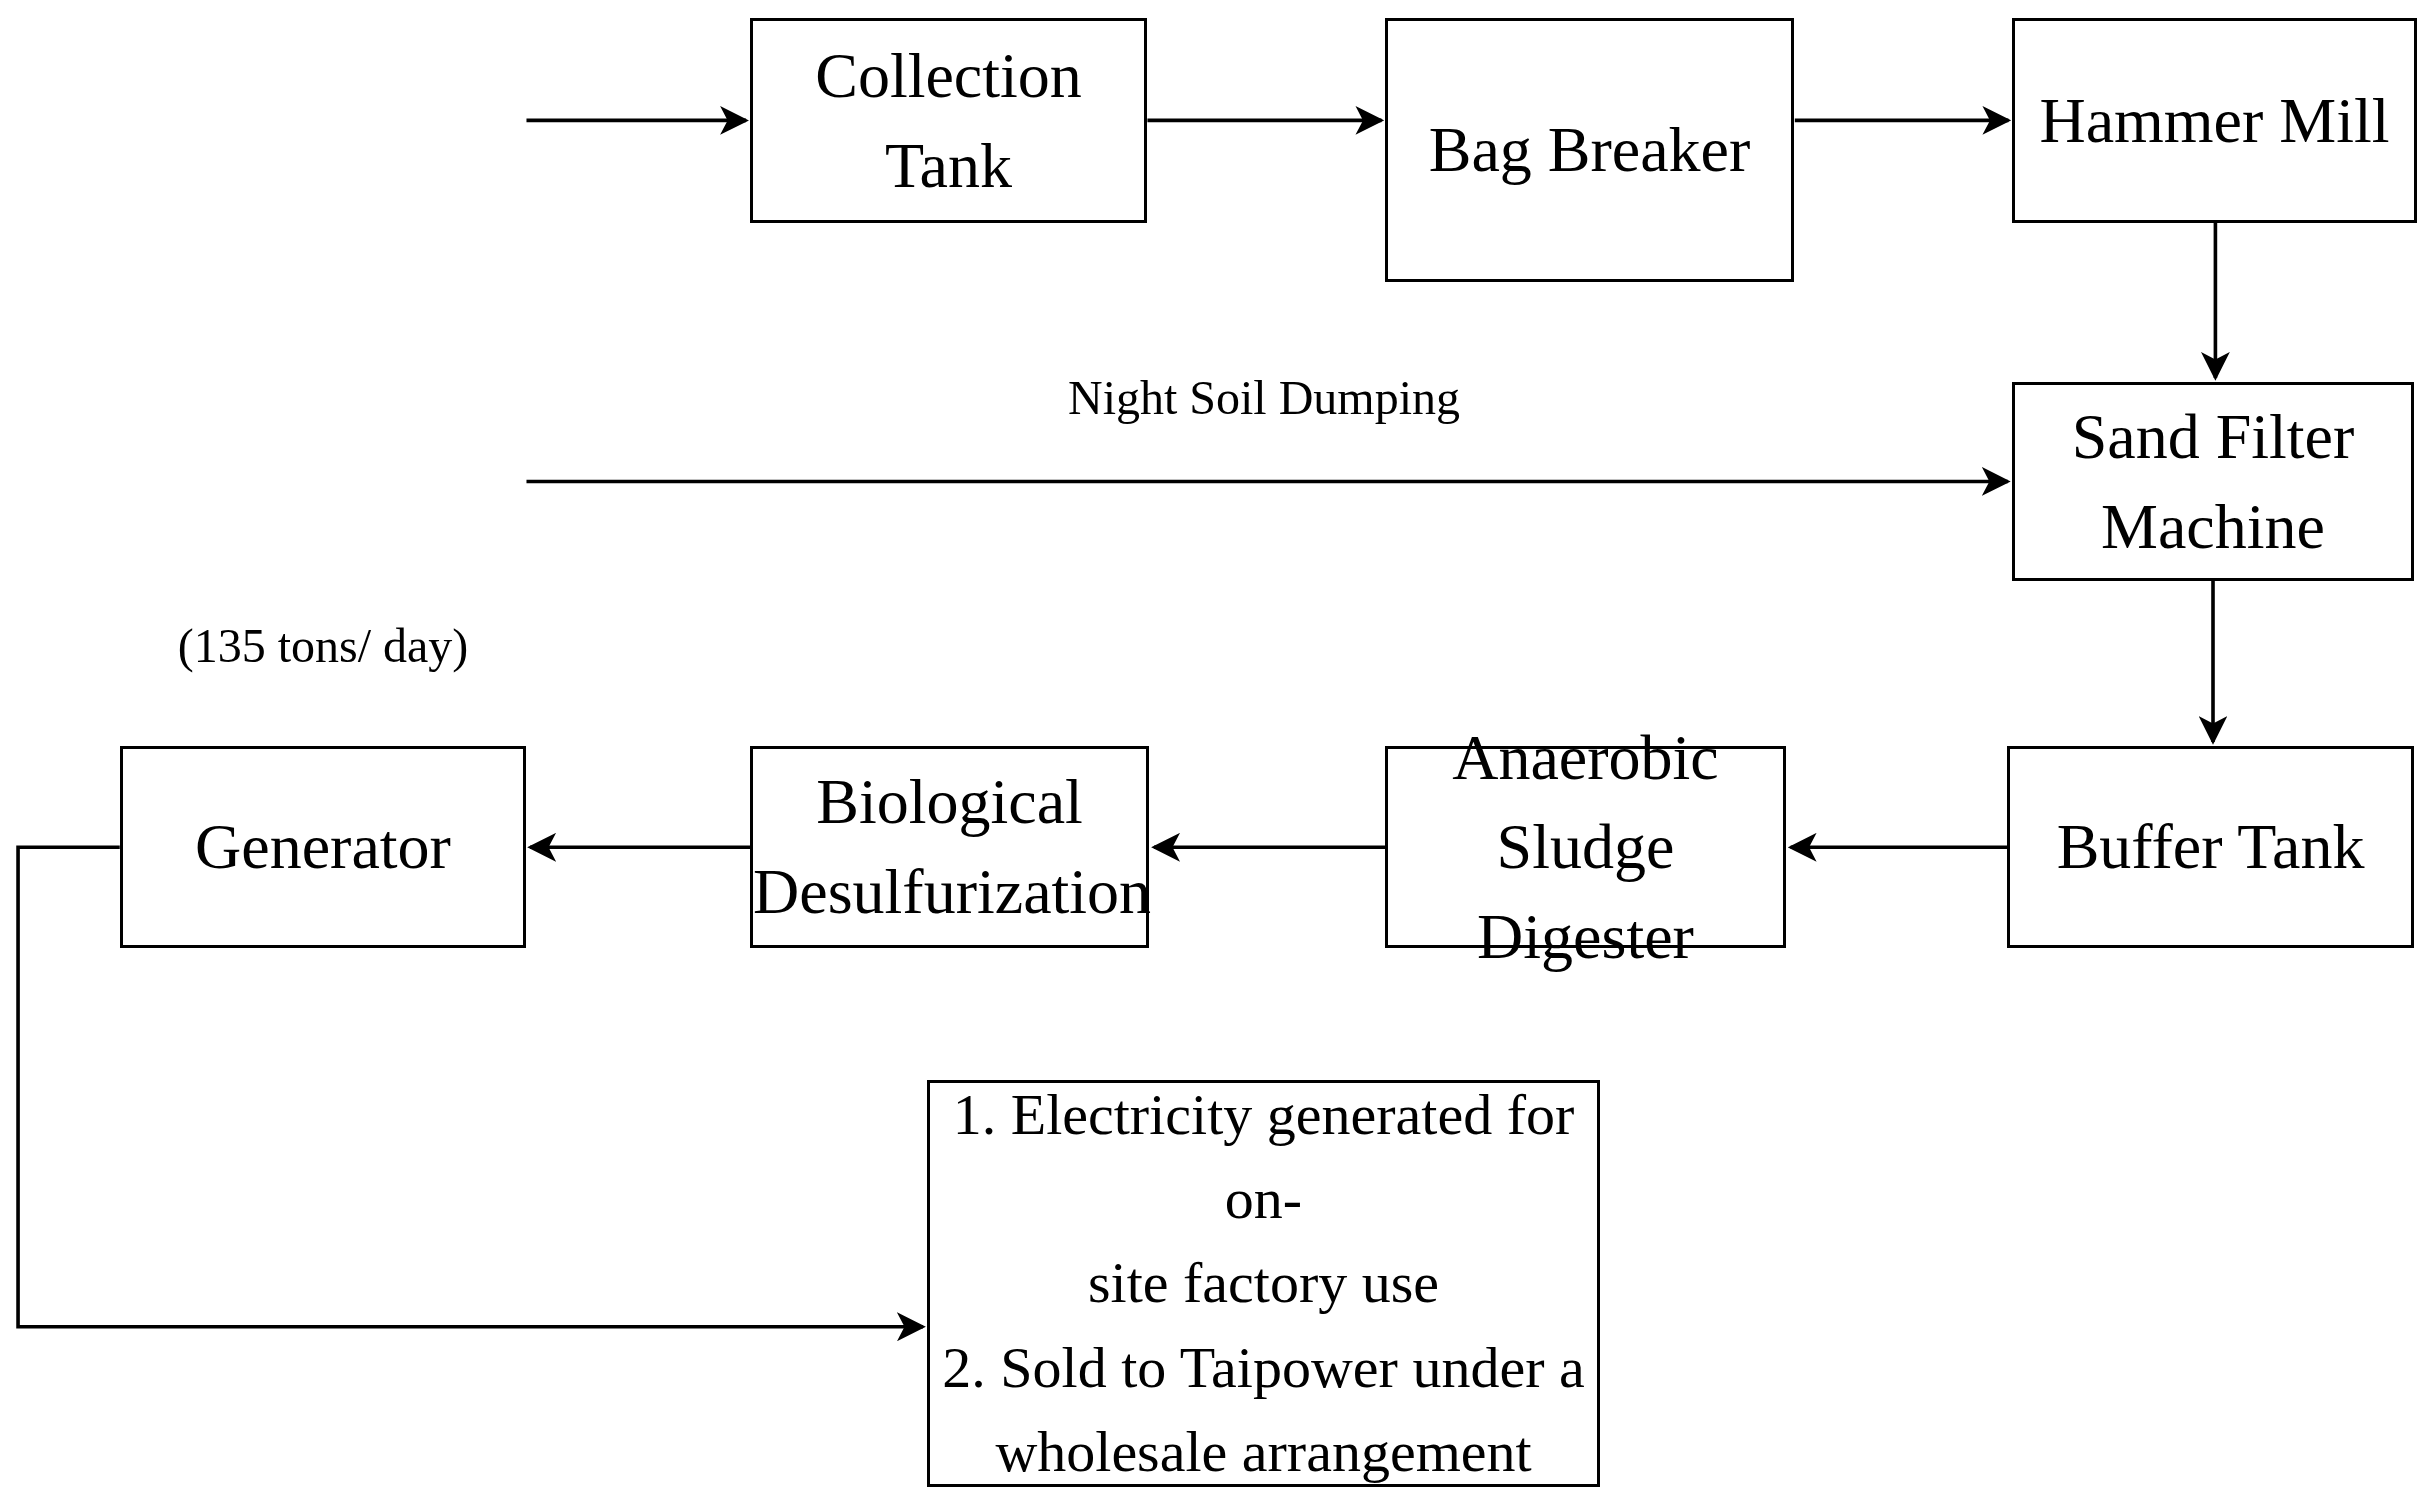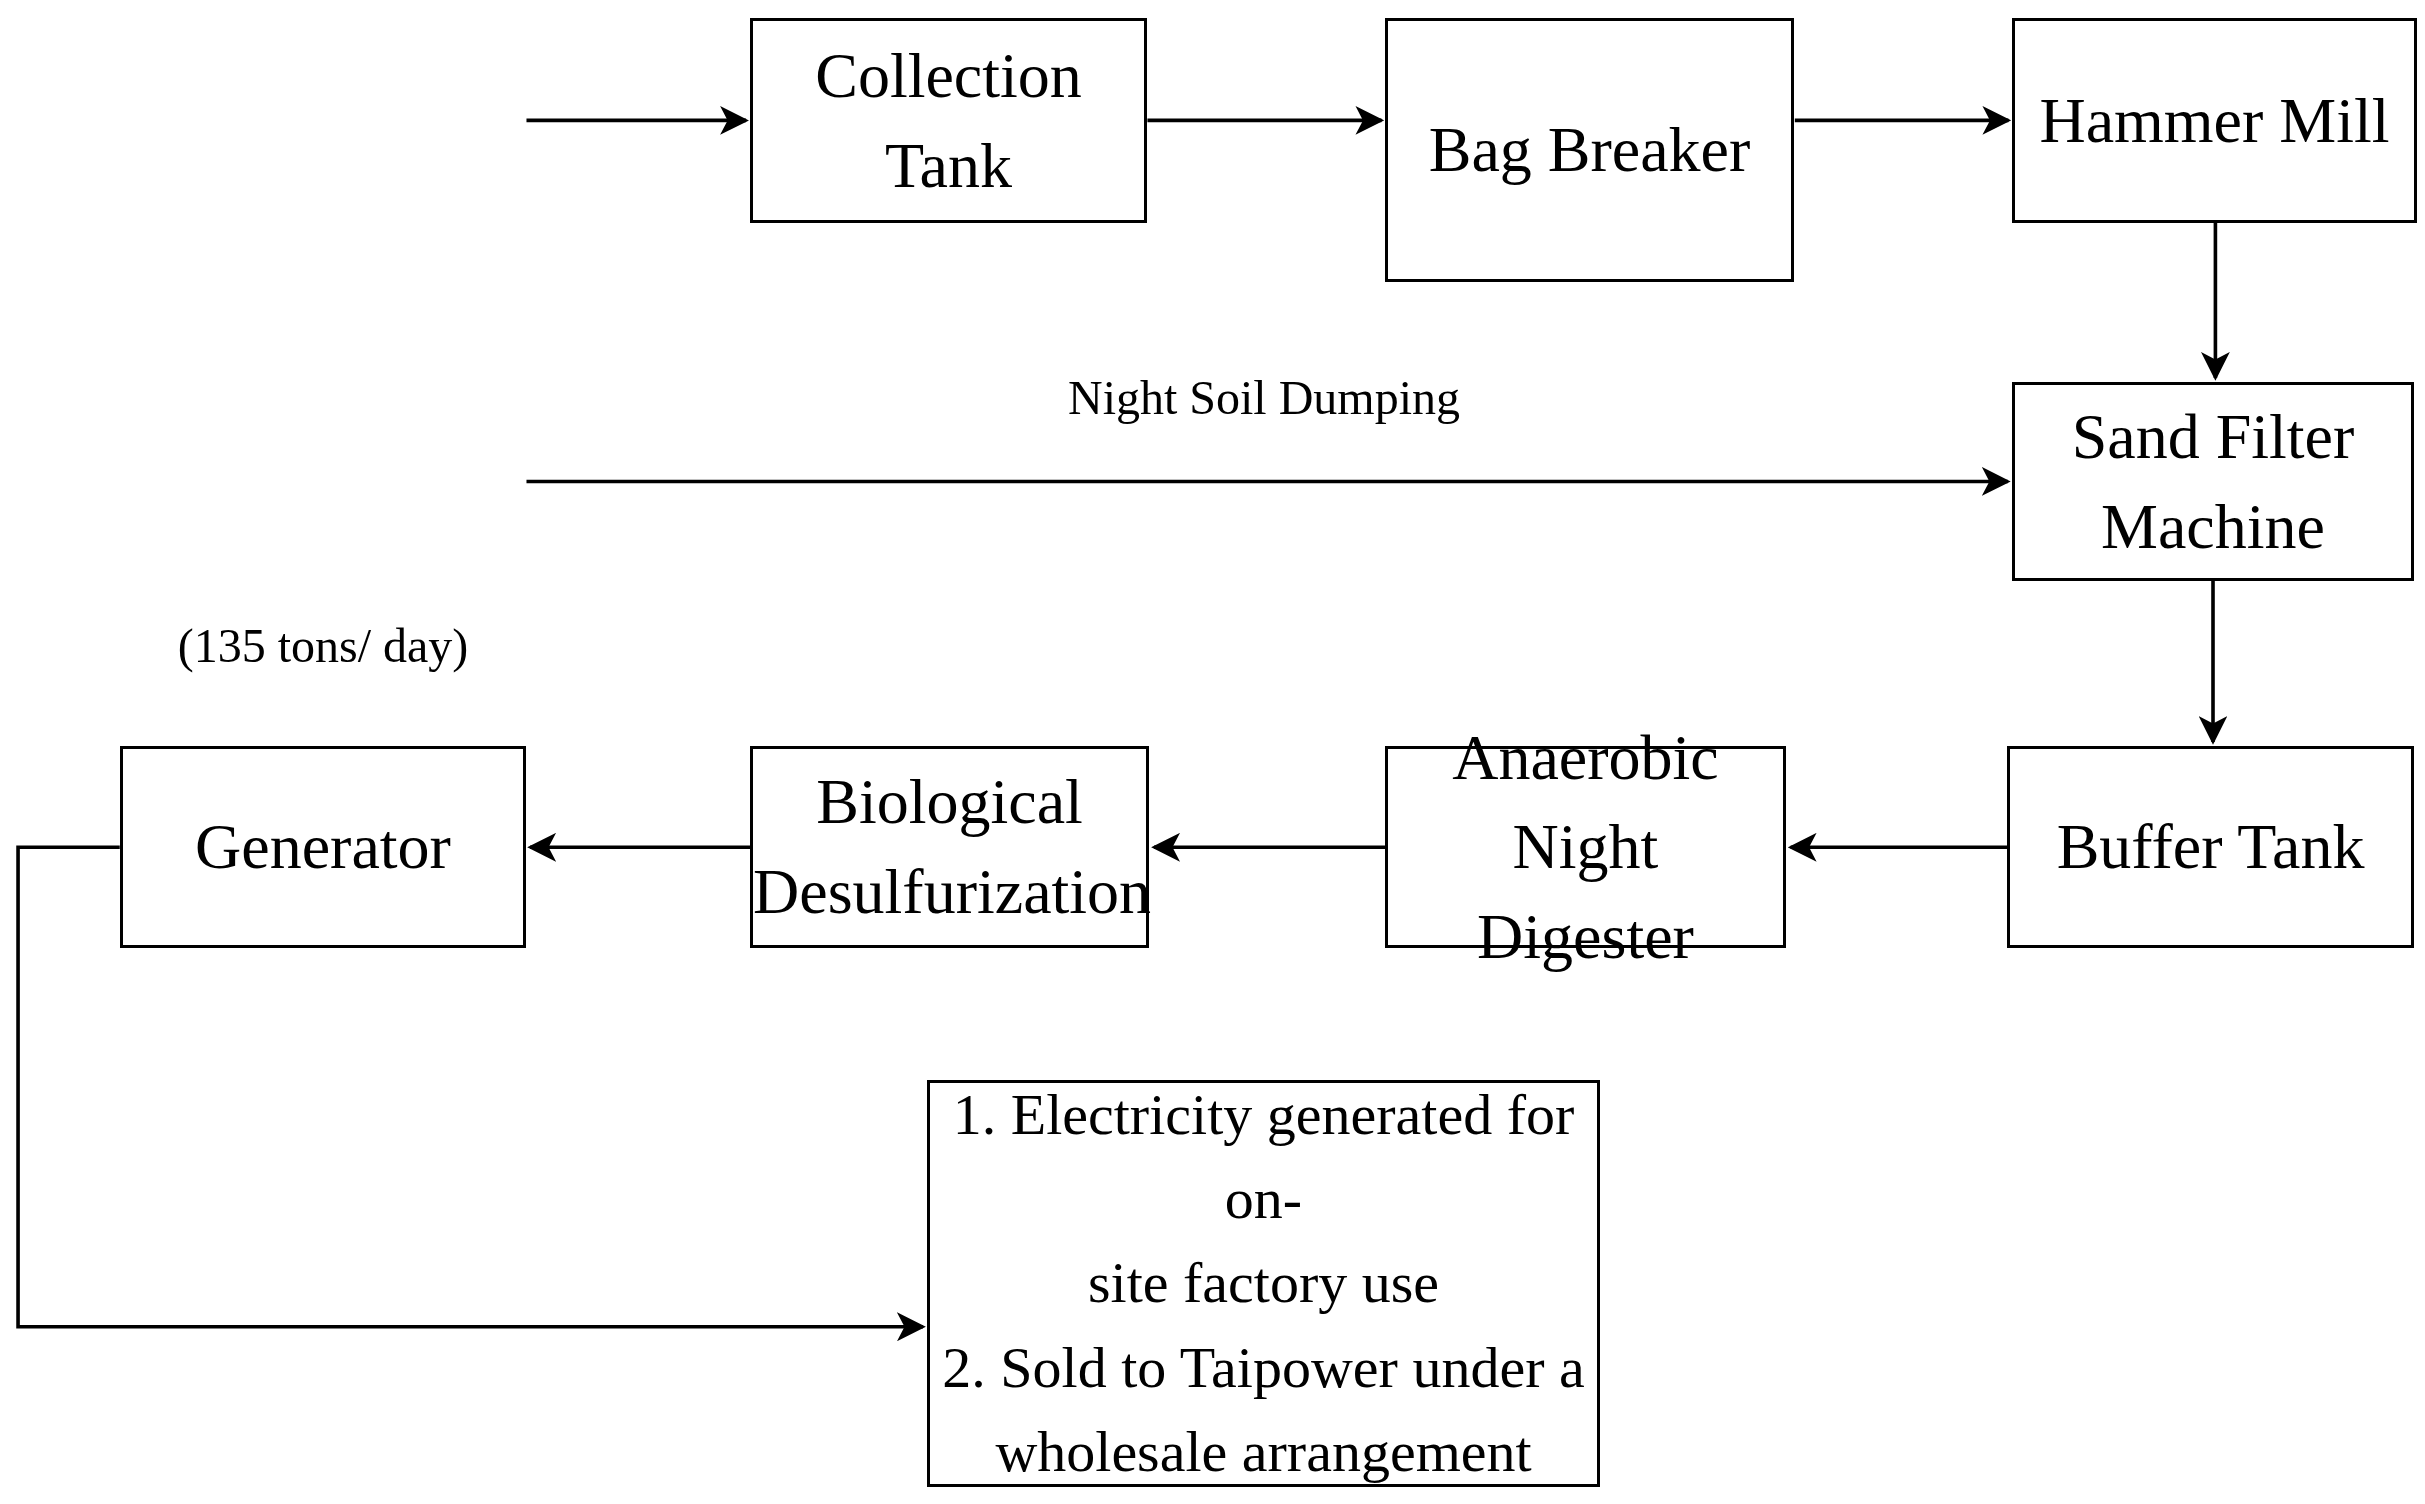--- a/index.html
+++ b/index.html
@@ -96,21 +96,21 @@
   <div class="node" style="left:2012px; top:382px; width:402px; height:199px;">
     <span class="label">Sand Filter
 Machine</span>
   </div>
 
   <div class="node" style="left:2007px; top:746px; width:407px; height:202px;">
     <span class="label">Buffer Tank</span>
   </div>
 
   <div class="node" style="left:1385px; top:746px; width:401px; height:202px;">
-    <span class="label">Anaerobic Night
+    <span class="label">Anaerobic Sludge
 Digester</span>
   </div>
 
   <div class="node" style="left:750px; top:746px; width:399px; height:202px;">
     <span class="label">Biological
 Desulfurization</span>
   </div>
 
   <div class="node" style="left:120px; top:746px; width:406px; height:202px;">
     <span class="label">Generator</span>

